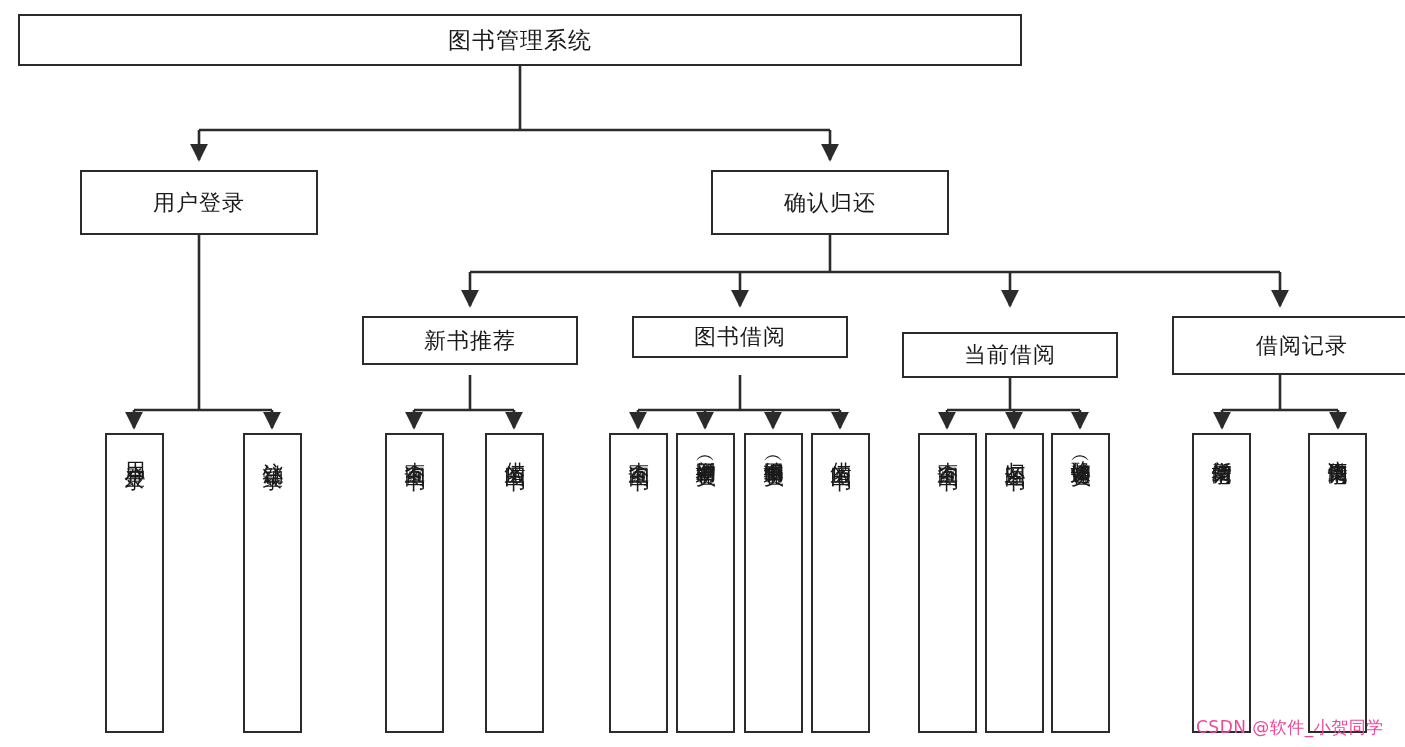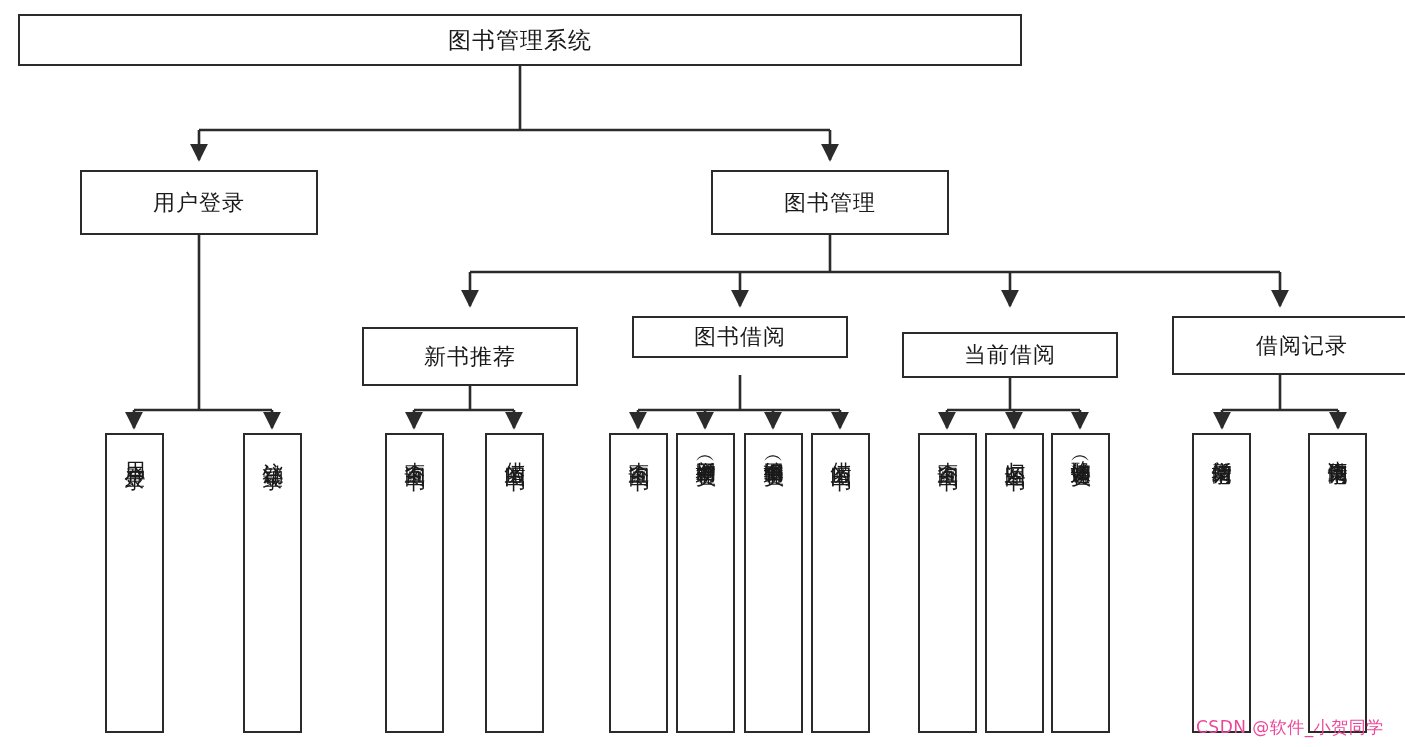--- a/index.html
+++ b/index.html
@@ -128,24 +128,24 @@
   </svg>
 
   <div class="node node-root" style="left:18px; top:14px; width:1004px; height:52px;">
     <span>图书管理系统</span>
   </div>
 
   <div class="node node-h" style="left:80px; top:170px; width:238px; height:65px;">
     <span>用户登录</span>
   </div>
   <div class="node node-h" style="left:711px; top:170px; width:238px; height:65px;">
-    <span>图书管理</span>
-  </div>
-
-  <div class="node node-h" style="left:362px; top:316px; width:216px; height:59px;margin-top:11px;">
+    <span>确认归还</span>
+  </div>
+
+  <div class="node node-h" style="left:362px; top:316px; width:216px; height:49px;">
     <span>新书推荐</span>
   </div>
   <div class="node node-h" style="left:632px; top:316px; width:216px; height:42px;">
     <span>图书借阅</span>
   </div>
   <div class="node node-h" style="left:902px; top:332px; width:216px; height:46px;">
     <span>当前借阅</span>
   </div>
   <div class="node node-h" style="left:1172px; top:316px; width:260px; height:59px;">
     <span>借阅记录</span>

